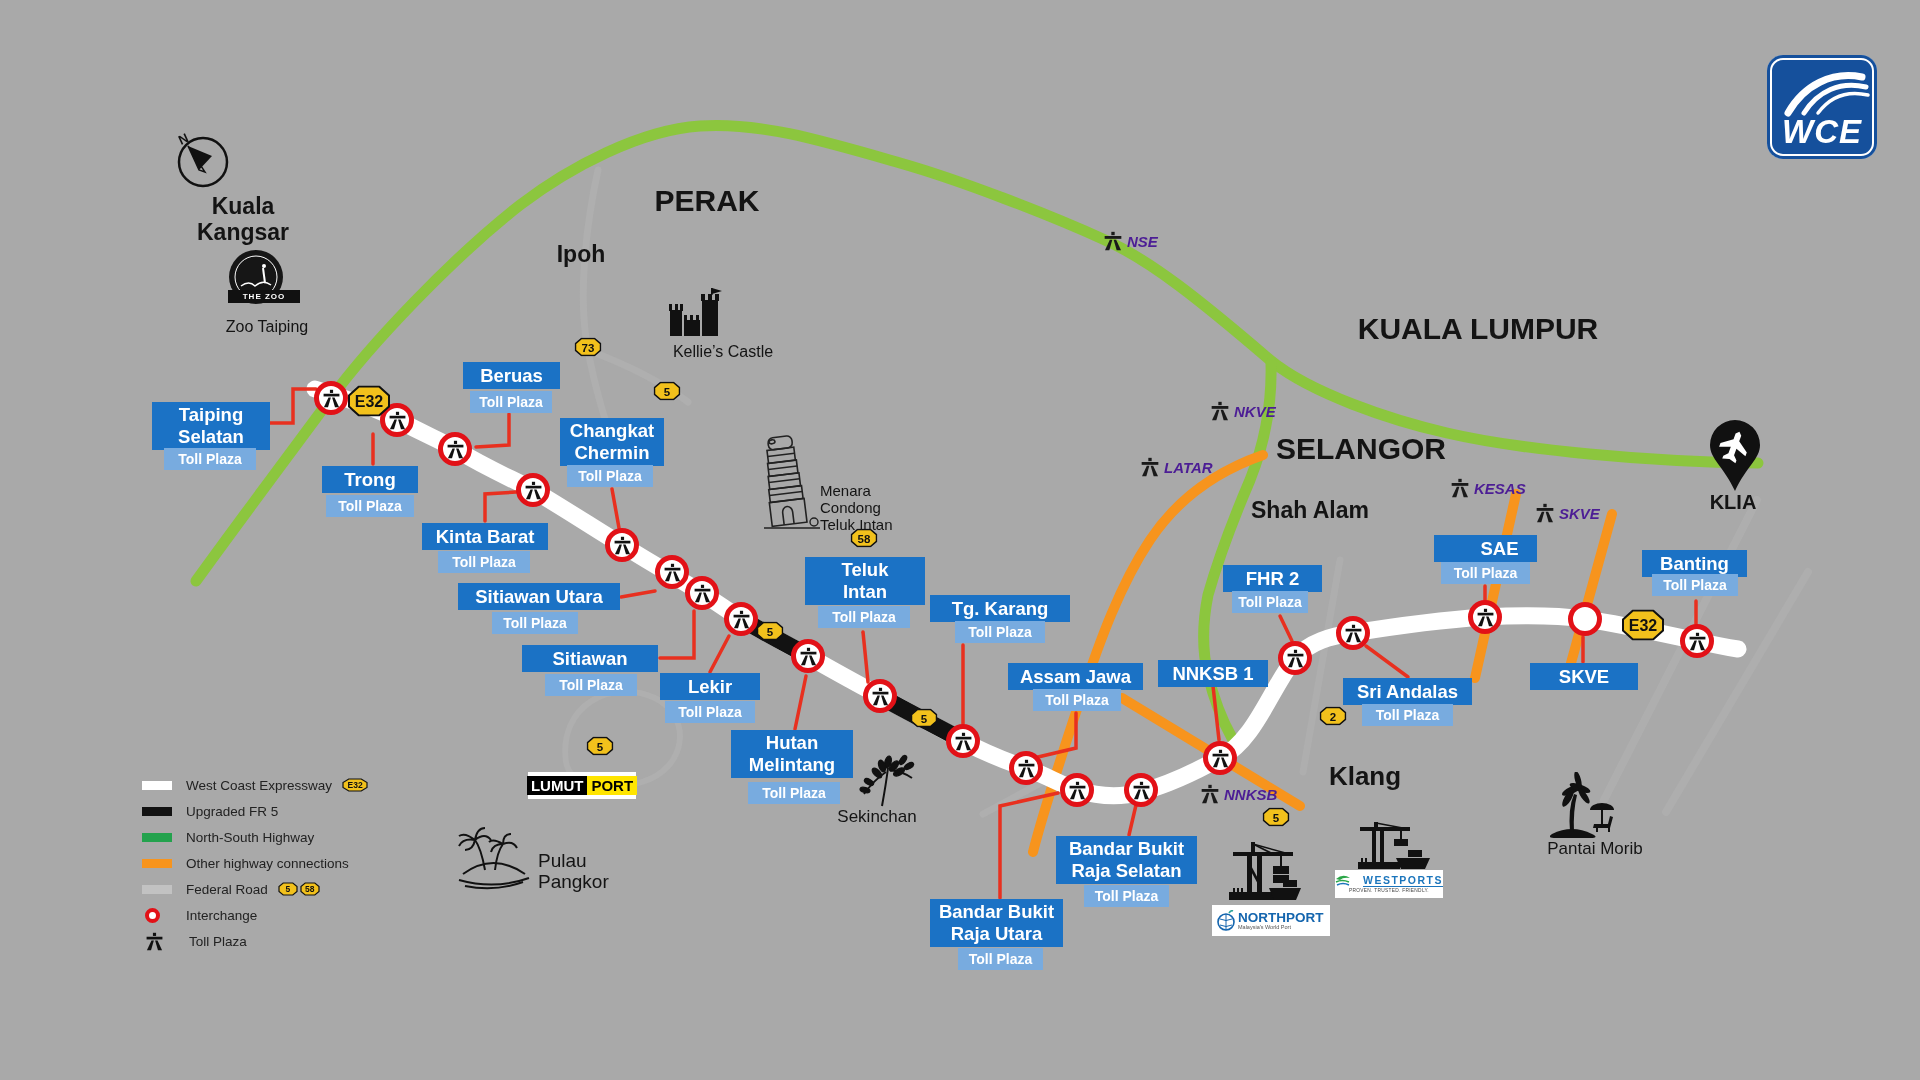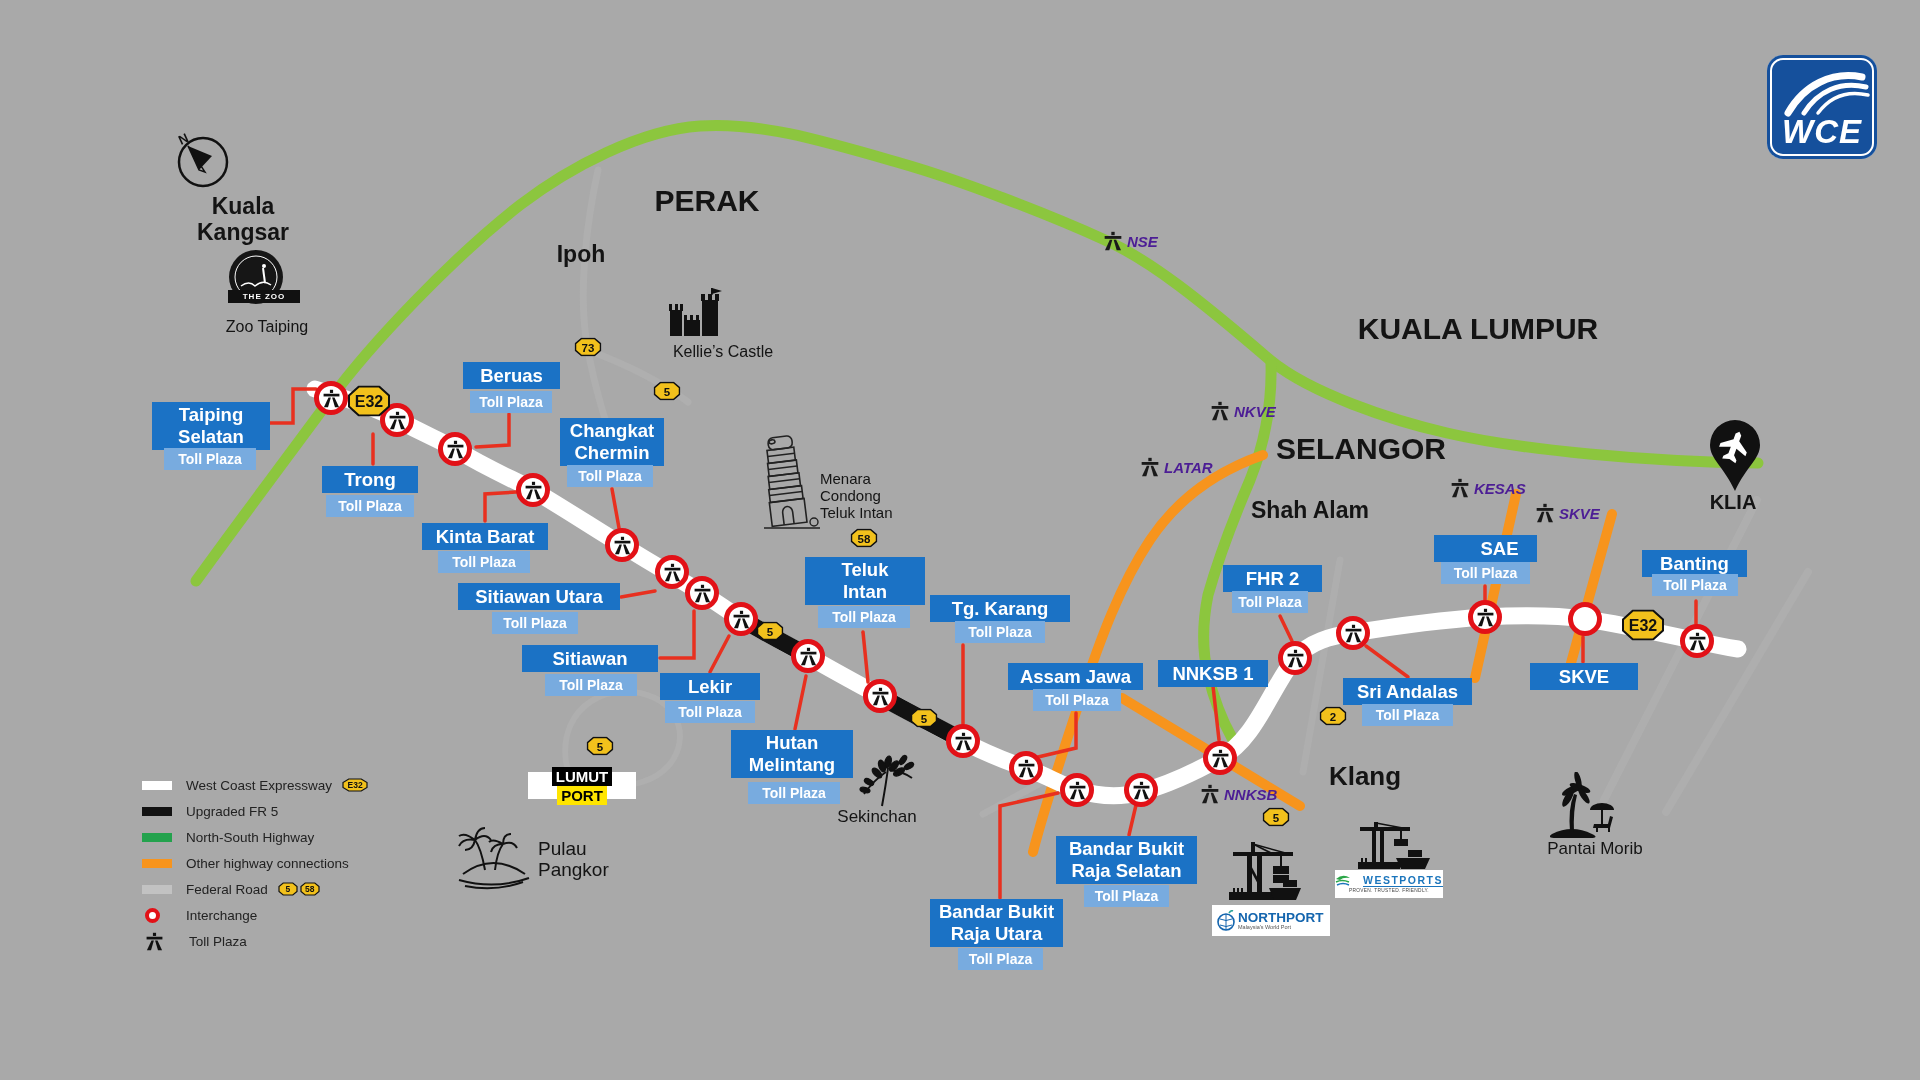--- a/index.html
+++ b/index.html
@@ -1,21 +1,21 @@
 <!DOCTYPE html>
 <html><head>
 <meta charset="utf-8">
 <style>
   html,body{margin:0;padding:0;background:#8f8f8f;}
   #stage{position:relative;width:1920px;height:1080px;background:#a9a9a9;overflow:hidden;
          font-family:"Liberation Sans",sans-serif;}
   #roads{position:absolute;left:0;top:0;}
   .abs{position:absolute;}
   .txt{position:absolute;transform:translate(-50%,-50%);text-align:center;color:#141414;white-space:nowrap;line-height:1.12;}
-  .txt.left{transform:translate(0,-50%);text-align:left;}
+  .txt.left{transform:translate(0,-50%);text-align:left;margin-top:12px;}
   .marker{position:absolute;width:34px;height:34px;border-radius:50%;background:#fff;
           border:5px solid #e21117;box-sizing:border-box;display:flex;align-items:center;justify-content:center;}
   .lblgrp{position:absolute;display:flex;flex-direction:column;align-items:center;}
   .lblname{background:#1b72c5;color:#fff;font-weight:bold;font-size:18.5px;line-height:22px;
            display:flex;flex-direction:column;align-items:center;justify-content:center;padding:2px 4px;box-sizing:border-box;}
   .lbltp{background:#78abdf;color:#fff;font-weight:bold;font-size:14px;height:22px;line-height:22px;
          text-align:center;box-sizing:border-box;}
   .shield{position:absolute;transform:translate(-50%,-50%);display:flex;align-items:center;justify-content:center;}
   .shield span{position:absolute;font-weight:bold;color:#111;}
   .junction{position:absolute;display:flex;align-items:center;gap:4px;}
@@ -24,21 +24,21 @@
   .legrow{display:flex;align-items:center;height:26px;}
   .legswatch{width:30px;display:flex;align-items:center;justify-content:flex-start;margin-right:14px;}
   .legbar{width:30px;height:9px;}
   .legcircle{width:15px;height:15px;border-radius:50%;background:#fff;border:4px solid #e21117;box-sizing:border-box;margin-left:3px;}
   .leglabel{font-size:13.5px;color:#222;margin-right:8px;white-space:nowrap;}
   .miniShield{position:relative;display:inline-flex;align-items:center;justify-content:center;margin-left:2px;}
   .miniShield b{position:absolute;font-size:8.5px;color:#111;}
   #wceLogo{position:absolute;left:1767px;top:55px;width:110px;height:104px;background:#15509c;border-radius:16px;
            box-shadow:inset 0 0 0 3px #15509c, inset 0 0 0 5px #ffffff;display:flex;flex-direction:column;align-items:center;}
   #wceLogo .wcetext{color:#fff;font-weight:bold;font-style:italic;font-size:33px;letter-spacing:1px;margin-top:-6px;}
-  #lumut{position:absolute;left:528px;top:772px;width:108px;height:27px;background:#fff;display:flex;align-items:center;justify-content:center;padding:2px;box-sizing:border-box;flex-direction:column;}
+  #lumut{position:absolute;left:528px;top:772px;width:108px;height:27px;background:#fff;display:flex;align-items:center;justify-content:center;padding:2px;box-sizing:border-box;}
   #lumut .l1{background:#000;color:#fff;font-weight:bold;font-size:15px;padding:1px 4px;}
   #lumut .l2{background:#ffe500;color:#000;font-weight:bold;font-size:15px;padding:1px 4px;}
   #northport{position:absolute;left:1212px;top:905px;width:118px;height:31px;background:#fff;display:flex;align-items:center;padding:2px 4px;box-sizing:border-box;}
   #northport .np1{color:#1465ae;font-weight:bold;font-size:13.5px;line-height:13px;}
   #northport .np2{color:#555;font-size:5.5px;line-height:6px;}
   #westports{position:absolute;left:1335px;top:870px;width:108px;height:28px;background:#fff;display:flex;flex-direction:column;align-items:center;justify-content:center;padding:1px;box-sizing:border-box;}
   #westports .wp1{color:#1b75bc;font-weight:bold;font-size:10.5px;letter-spacing:1.5px;border-bottom:1.5px solid #1b75bc;line-height:11px;}
   #westports .wp2{color:#444;font-size:4.8px;line-height:7px;letter-spacing:.3px;}
   #zooLogo{position:absolute;left:228px;top:250px;width:56px;height:60px;}
   #zooLogo .zc{position:absolute;left:1px;top:0;width:54px;height:54px;border-radius:50%;background:#161616;}

